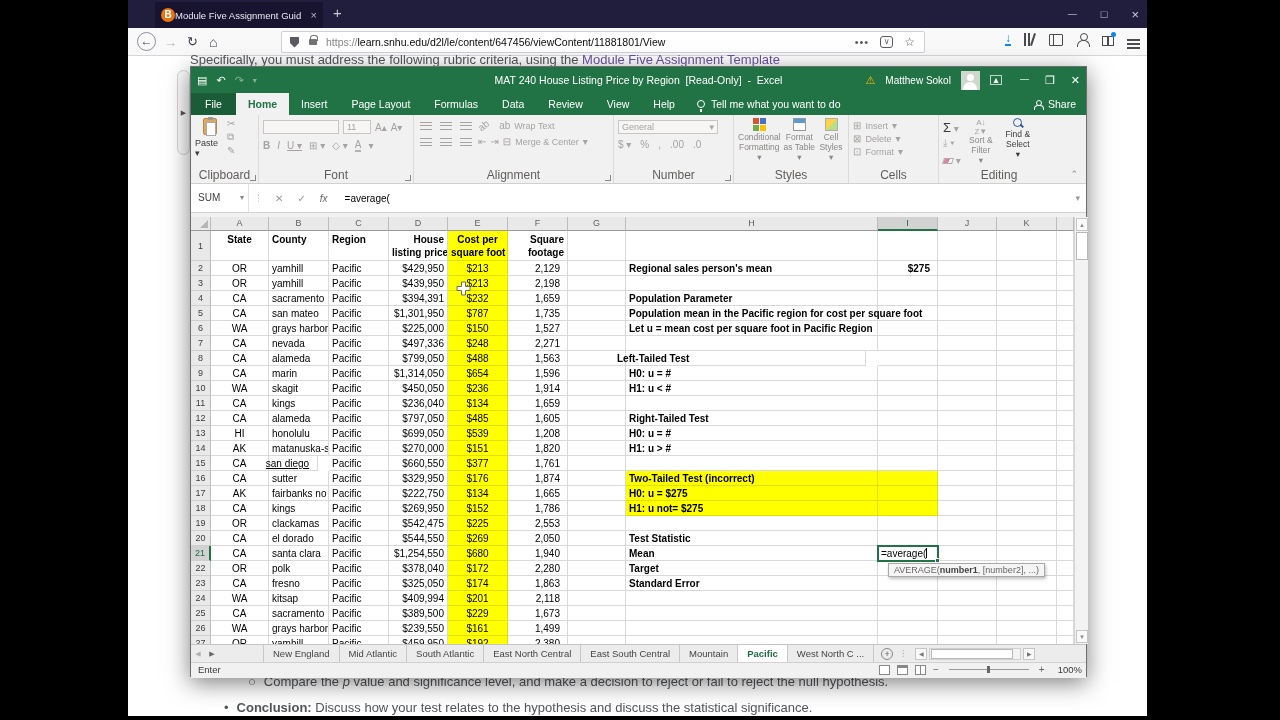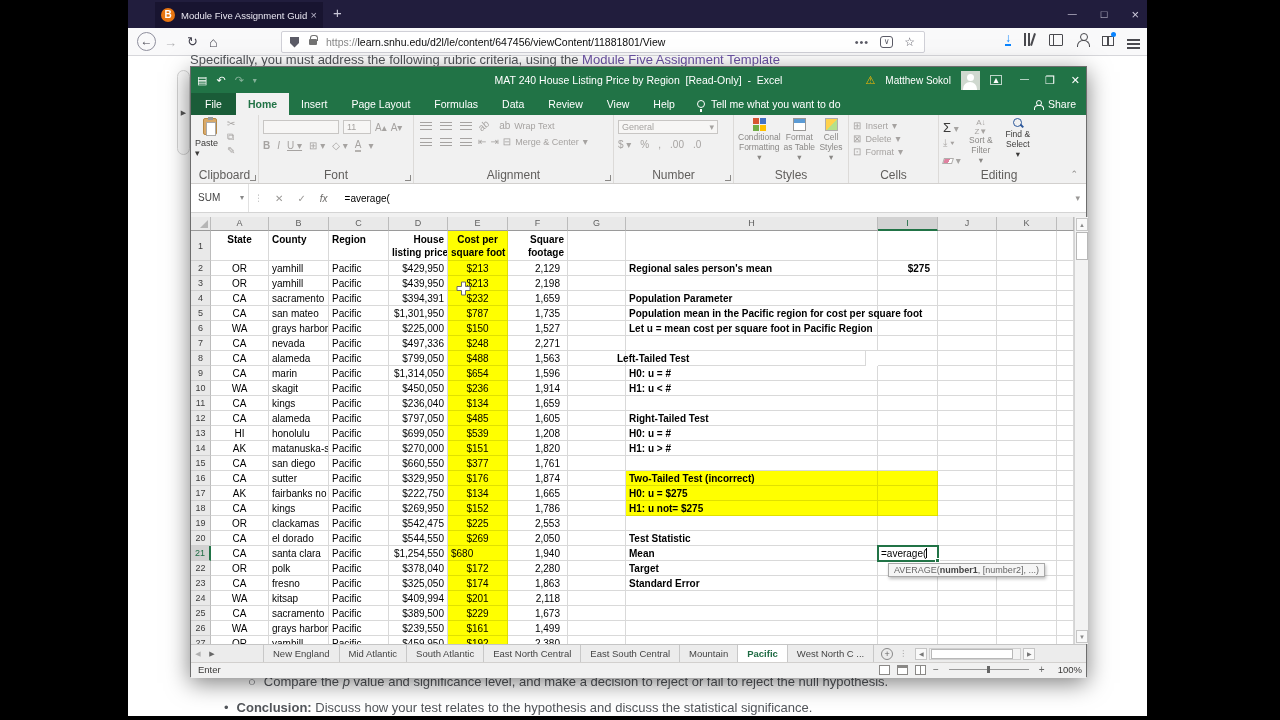--- a/index.html
+++ b/index.html
@@ -4,21 +4,21 @@
 <style>
 * { margin:0; padding:0; box-sizing:border-box; }
 body { background:#000; font-family:"Liberation Sans", sans-serif; }
 .screen { position:relative; width:1280px; height:720px; background:#000; overflow:hidden; }
 
 
 .browser { position:absolute; left:128px; top:0; width:1019px; height:716px; background:#fff; }
 .ff-tabbar { position:absolute; left:0; top:0; width:100%; height:28px; background:#211d3d; }
 .ff-tab { position:absolute; left:27px; top:2px; width:168px; height:26px; background:#181430; display:flex; align-items:center; padding:0 6px; }
 .favicon { width:14px; height:14px; border-radius:50%; background:#e87511; color:#fff; font-size:10px; font-weight:bold; text-align:center; line-height:14px; flex:0 0 14px; }
-.ff-tab-title { color:#e8e6f0; font-size:9.5px; margin-left:6px; white-space:nowrap; overflow:hidden; flex:1; }
+.ff-tab-title { color:#e8e6f0; font-size:9.5px; white-space:nowrap; overflow:hidden; flex:1; }
 .ff-tab-close { color:#b6b3c6; font-size:11px; margin-left:4px; }
 .ff-newtab { position:absolute; left:205px; top:4px; color:#c9c6d8; font-size:15px; }
 .ff-winctl { position:absolute; right:8px; top:0; height:28px; display:flex; align-items:center; gap:24px; color:#cfccdd; font-size:11px; }
 .ff-toolbar { position:absolute; left:0; top:28px; width:100%; height:28px; background:#f9f9fa; border-bottom:1px solid #d7d7db; }
 .navbtn { position:absolute; top:4px; color:#42414d; font-size:13px; }
 .btn-back { left:9px; width:19px; height:19px; border:1px solid #8f8f9d; border-radius:50%; text-align:center; line-height:17px; font-size:12px; }
 .btn-fwd { left:36px; top:7px; color:#b1b1b3; }
 .btn-reload { left:59px; top:6px; }
 .btn-home { left:81px; top:6px; font-size:14px; }
 .ff-urlbar { position:absolute; left:153px; top:3px; width:644px; height:22px; background:#fff; border:1px solid #d0d0d7; border-radius:2px; display:flex; align-items:center; }
@@ -630,21 +630,21 @@
         <div class="cell yellow" style="left: 257px; top: 224px; width: 60px; height: 15px; text-align: center;">$151</div>
         <div class="cell alr" style="left: 317px; top: 224px; width: 60px; height: 15px; text-align: right;">1,820</div>
         <div class="cell" style="left: 377px; top: 224px; width: 58px; height: 15px; text-align: left;"></div>
         <div class="cell bold of" style="left: 435px; top: 224px; width: 252px; height: 15px; text-align: left;">H1: u &gt; #</div>
         <div class="cell" style="left: 687px; top: 224px; width: 60px; height: 15px; text-align: right;"></div>
         <div class="cell" style="left: 747px; top: 224px; width: 59px; height: 15px; text-align: left;"></div>
         <div class="cell" style="left: 806px; top: 224px; width: 60px; height: 15px; text-align: left;"></div>
         <div class="cell" style="left: 866px; top: 224px; width: 17px; height: 15px;"></div>
         <div class="rowhdr" style="top: 239px; height: 15px; line-height: 15px;">15</div>
         <div class="cell" style="left: 20px; top: 239px; width: 58px; height: 15px; text-align: center;">CA</div>
-        <div class="cell" style="left: 78px; top: 239px; width: 60px; height: 15px; text-align: left;">san diego</div>
+        <div class="cell" style="left: 67px; top: 239px; width: 60px; height: 15px; text-align: center; text-decoration: underline;">san diego</div>
         <div class="cell" style="left: 138px; top: 239px; width: 60px; height: 15px; text-align: left;">Pacific</div>
         <div class="cell" style="left: 198px; top: 239px; width: 59px; height: 15px; text-align: right;">$660,550</div>
         <div class="cell yellow" style="left: 257px; top: 239px; width: 60px; height: 15px; text-align: center;">$377</div>
         <div class="cell alr" style="left: 317px; top: 239px; width: 60px; height: 15px; text-align: right;">1,761</div>
         <div class="cell" style="left: 377px; top: 239px; width: 58px; height: 15px; text-align: left;"></div>
         <div class="cell" style="left: 435px; top: 239px; width: 252px; height: 15px; text-align: left;"></div>
         <div class="cell" style="left: 687px; top: 239px; width: 60px; height: 15px; text-align: right;"></div>
         <div class="cell" style="left: 747px; top: 239px; width: 59px; height: 15px; text-align: left;"></div>
         <div class="cell" style="left: 806px; top: 239px; width: 60px; height: 15px; text-align: left;"></div>
         <div class="cell" style="left: 866px; top: 239px; width: 17px; height: 15px;"></div>
@@ -711,21 +711,21 @@
         <div class="cell bold of" style="left: 435px; top: 314px; width: 252px; height: 15px; text-align: left;">Test Statistic</div>
         <div class="cell" style="left: 687px; top: 314px; width: 60px; height: 15px; text-align: right;"></div>
         <div class="cell" style="left: 747px; top: 314px; width: 59px; height: 15px; text-align: left;"></div>
         <div class="cell" style="left: 806px; top: 314px; width: 60px; height: 15px; text-align: left;"></div>
         <div class="cell" style="left: 866px; top: 314px; width: 17px; height: 15px;"></div>
         <div class="rowhdr sel" style="top: 329px; height: 15px; line-height: 15px;">21</div>
         <div class="cell" style="left: 20px; top: 329px; width: 58px; height: 15px; text-align: center;">CA</div>
         <div class="cell" style="left: 78px; top: 329px; width: 60px; height: 15px; text-align: left;">santa clara</div>
         <div class="cell" style="left: 138px; top: 329px; width: 60px; height: 15px; text-align: left;">Pacific</div>
         <div class="cell" style="left: 198px; top: 329px; width: 59px; height: 15px; text-align: right;">$1,254,550</div>
-        <div class="cell yellow" style="left: 257px; top: 329px; width: 60px; height: 15px; text-align: left;">$680</div>
+        <div class="cell yellow" style="left: 257px; top: 329px; width: 60px; height: 15px; text-align: center;">$680</div>
         <div class="cell alr" style="left: 317px; top: 329px; width: 60px; height: 15px; text-align: right;">1,940</div>
         <div class="cell" style="left: 377px; top: 329px; width: 58px; height: 15px; text-align: left;"></div>
         <div class="cell bold of" style="left: 435px; top: 329px; width: 252px; height: 15px; text-align: left;">Mean</div>
         <div class="cell" style="left: 747px; top: 329px; width: 59px; height: 15px; text-align: left;"></div>
         <div class="cell" style="left: 806px; top: 329px; width: 60px; height: 15px; text-align: left;"></div>
         <div class="cell" style="left: 866px; top: 329px; width: 17px; height: 15px;"></div>
         <div class="rowhdr" style="top: 344px; height: 15px; line-height: 15px;">22</div>
         <div class="cell" style="left: 20px; top: 344px; width: 58px; height: 15px; text-align: center;">OR</div>
         <div class="cell" style="left: 78px; top: 344px; width: 60px; height: 15px; text-align: left;">polk</div>
         <div class="cell" style="left: 138px; top: 344px; width: 60px; height: 15px; text-align: left;">Pacific</div>

